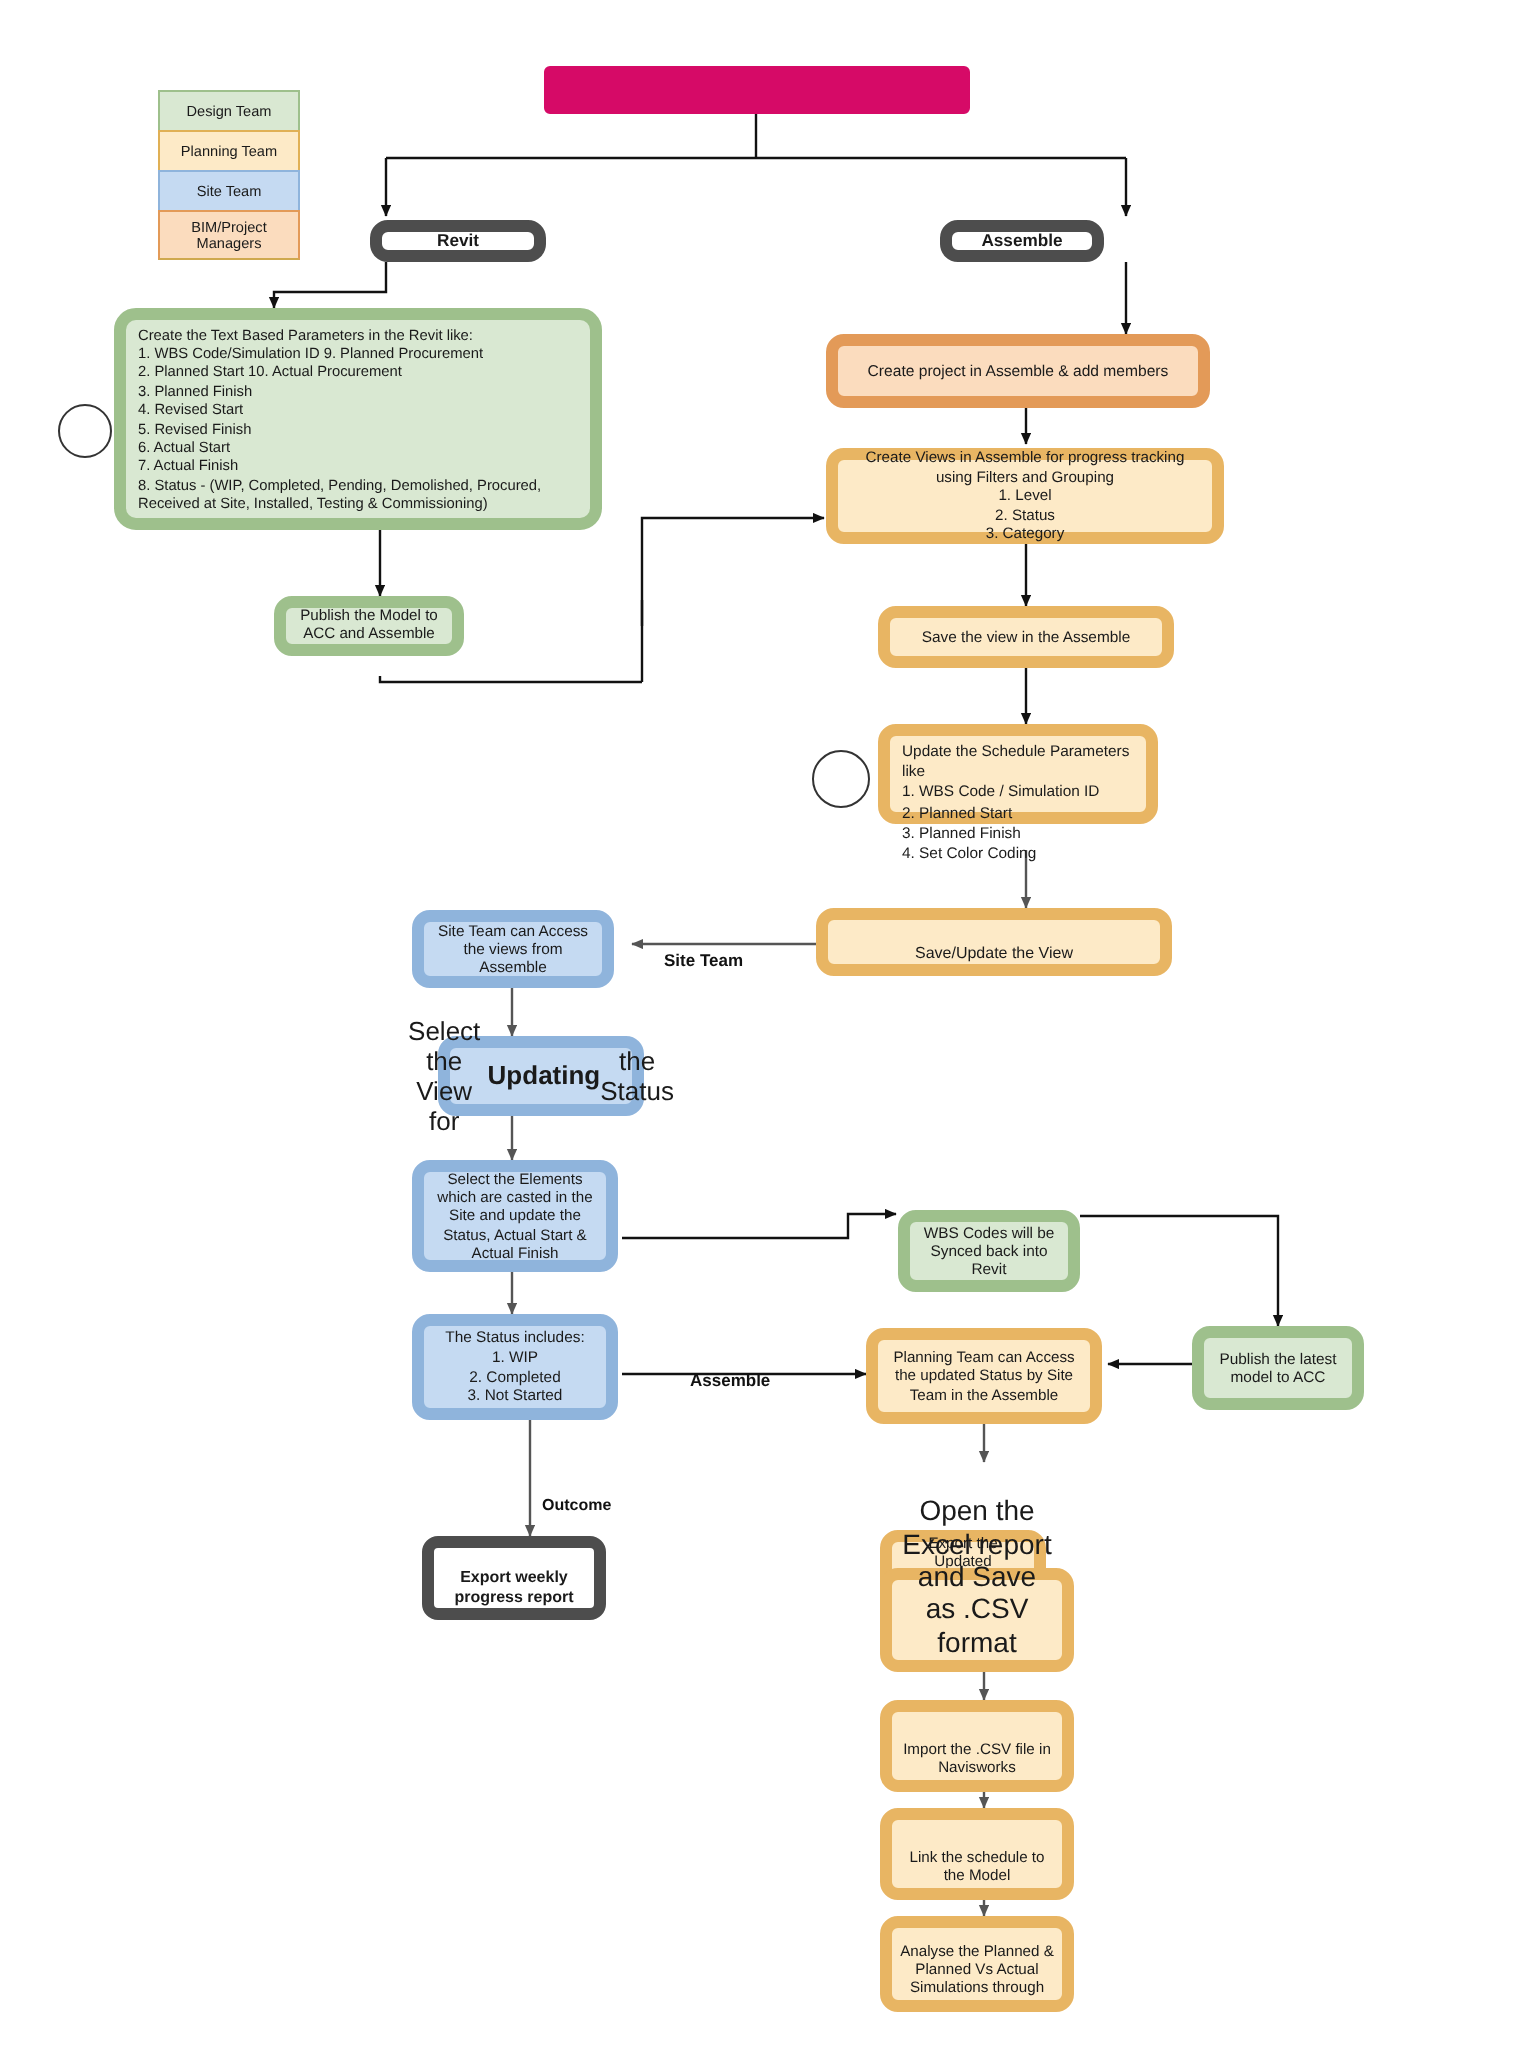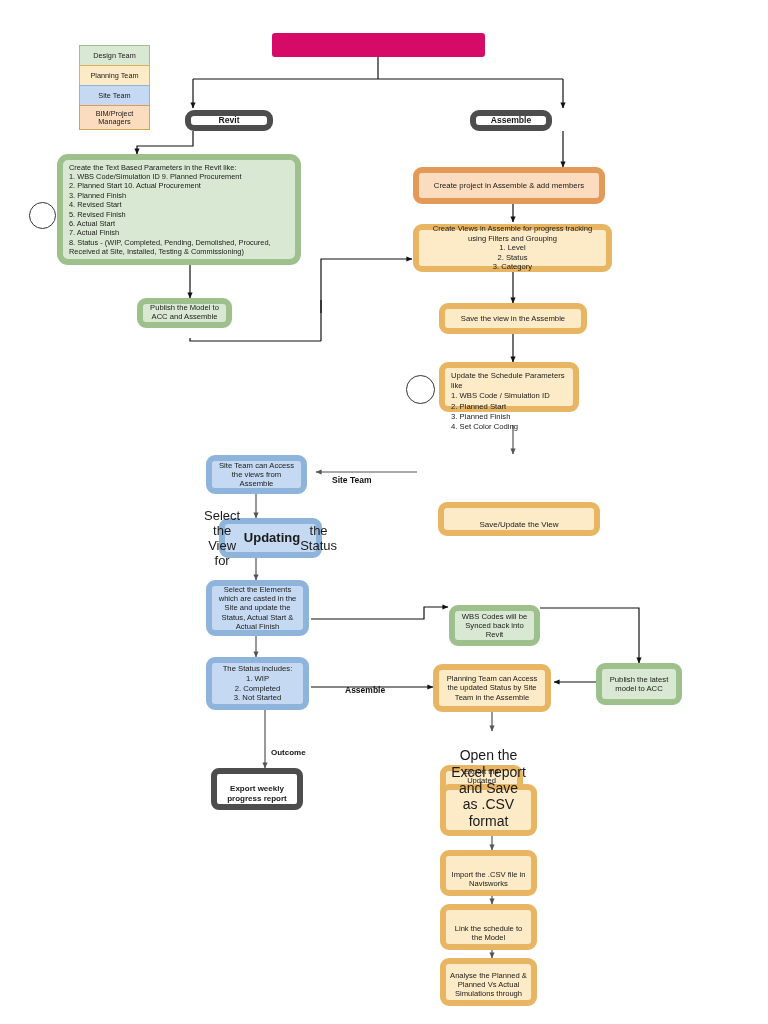--- a/index.html
+++ b/index.html
@@ -211,21 +211,21 @@
   <div class="node orange" style="left:439px; top:303px; width:148px; height:31px; font-size:7.7px;">Save the view in the Assemble</div>
 
   <div class="node orange left-align align-top" style="left:439px; top:362px; width:140px; height:50px; font-size:7.7px; line-height:1.33;">Update the Schedule Parameters like
 1. WBS Code / Simulation ID
 2. Planned Start
 3. Planned Finish
 4. Set Color Coding</div>
 
   <div class="marker-circle" style="left:406px; top:375px; width:27px; height:27px;"></div>
 
-  <div class="node orange align-bottom" style="left:438px; top:454px; width:162px; height:34px; font-size:8px;margin-top:48px;">Save/Update the View</div>
+  <div class="node orange align-bottom" style="left:408px; top:454px; width:178px; height:34px; font-size:8px;">Save/Update the View</div>
 
   <div class="node blue" style="left:206px; top:455px; width:101px; height:39px; font-size:7.7px;">Site Team can Access
 the views from
 Assemble</div>
 
   <div class="node blue" style="left:206px; top:518px; width:103px; height:40px; font-size:13px;margin-left:13px;">
     <span>Select the View for</span><span>&nbsp;</span><span class="bold">Updating</span><span> the Status</span>
   </div>
 
   <div class="node blue" style="left:206px; top:580px; width:103px; height:56px; font-size:7.6px; line-height:1.22;">Select the Elements

